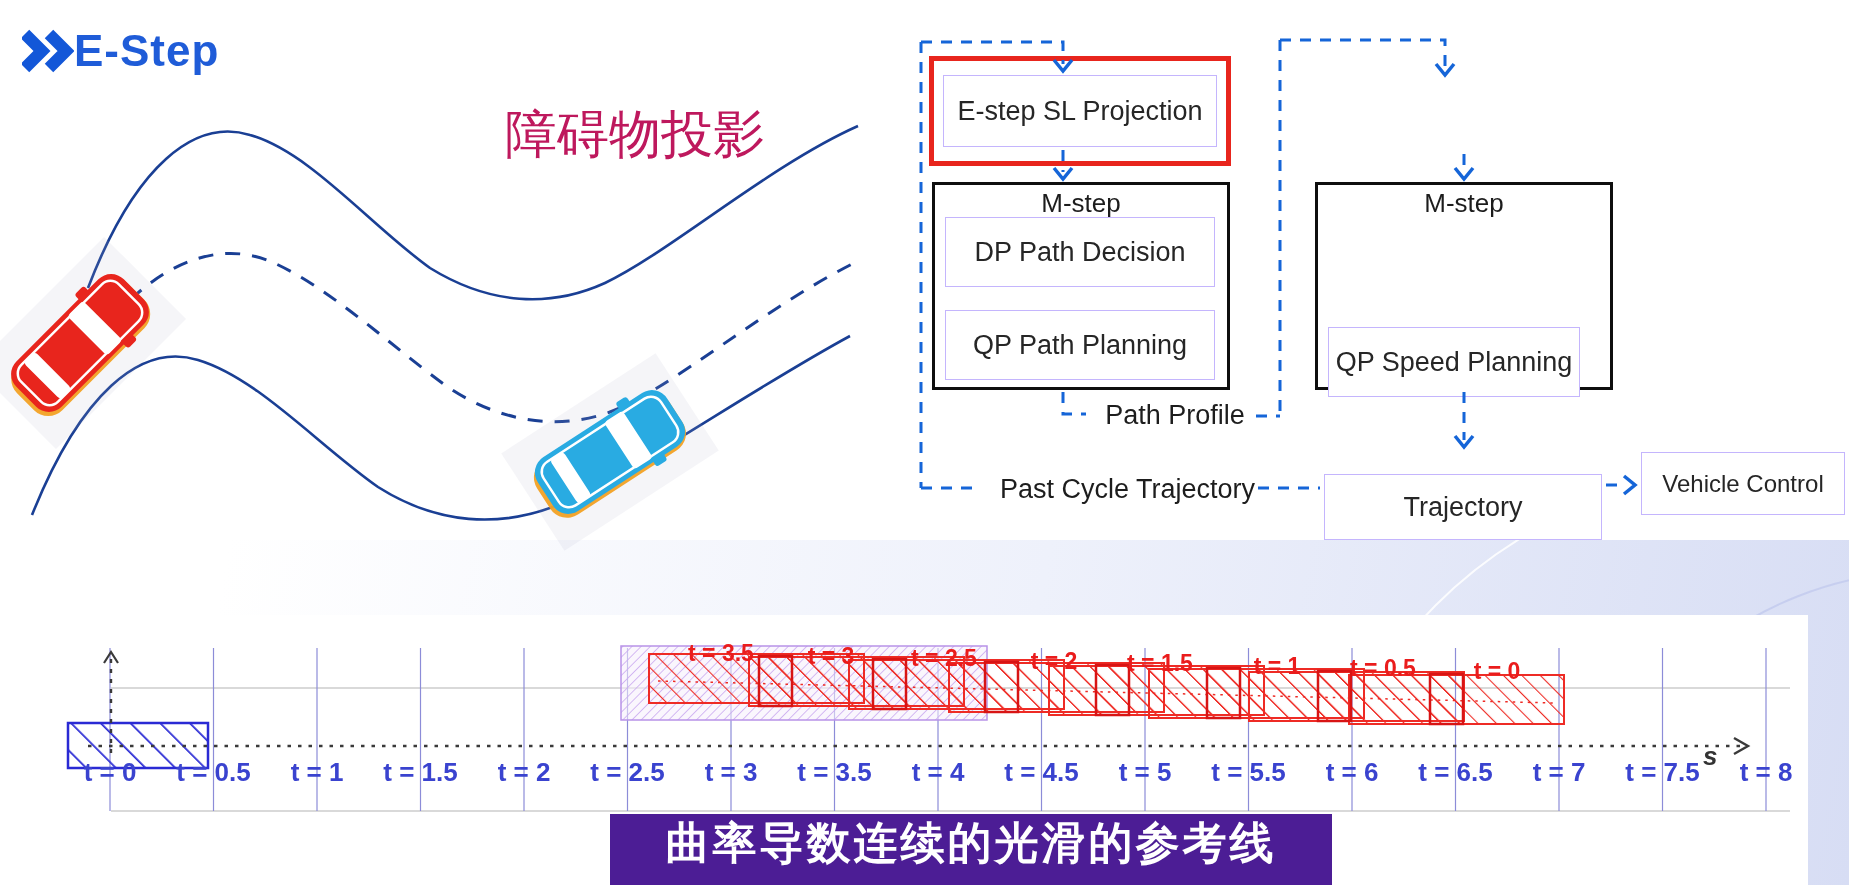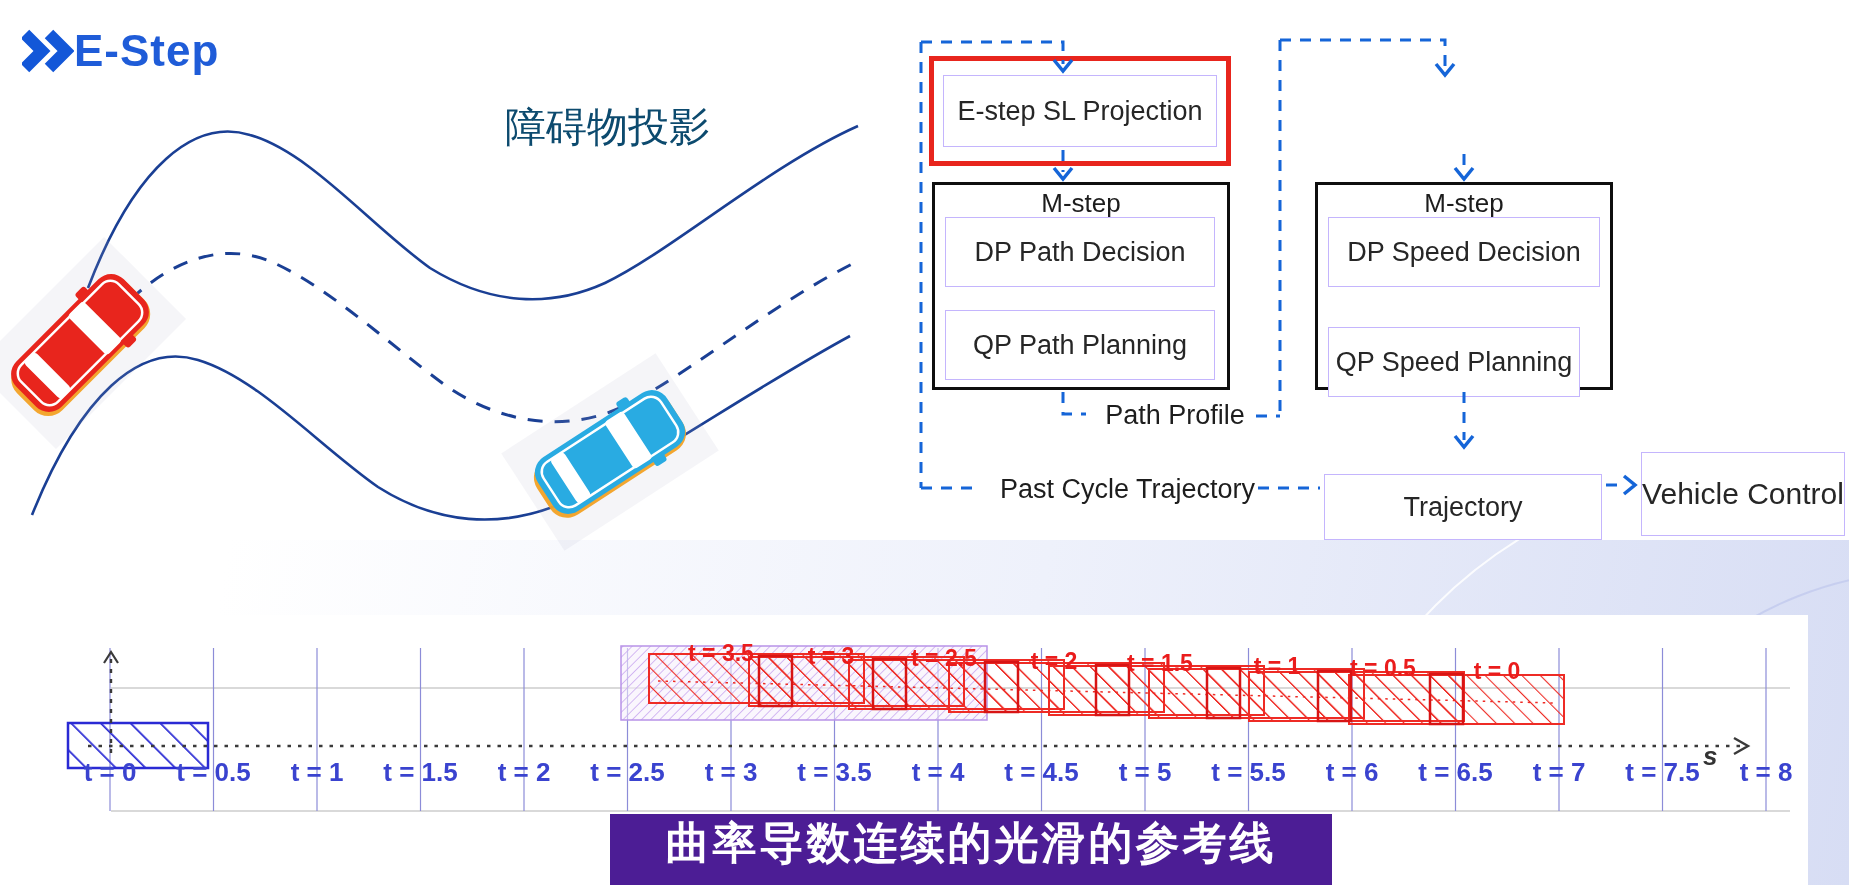--- a/index.html
+++ b/index.html
@@ -8,21 +8,21 @@
   .slide{position:relative;width:1849px;height:885px;background:#ffffff;overflow:hidden}
   .bg-lower{position:absolute;left:0;top:540px;width:1849px;height:345px;
     background:linear-gradient(100deg,#ffffff 12%,#eef1fb 55%,#d7ddf4 100%);overflow:hidden}
   .arc{position:absolute;border-radius:50%}
   .arc1{left:1300px;top:-70px;width:920px;height:920px;border:2px solid rgba(255,255,255,.85)}
   .arc2{left:1570px;top:30px;width:720px;height:720px;border:2px solid rgba(196,204,238,.9)}
   .chart-panel{position:absolute;left:0;top:615px;width:1808px;height:270px;background:#ffffff}
   .overlay{position:absolute;left:0;top:0;width:1849px;height:885px;pointer-events:none}
   .header{position:absolute;left:22px;top:26px;display:flex;align-items:center;}
   .title{font-size:44px;font-weight:600;color:#1f5cd8;letter-spacing:1px}
-  .obstacle-label{position:absolute;left:505px;top:100px;font-size:41px;color:#0c4a6e;white-space:nowrap}
+  .obstacle-label{position:absolute;left:505px;top:100px;font-size:52px;color:#be185d;white-space:nowrap}
   .fc-box{position:absolute;border:1px solid #c4b5fd;background:#fff;display:flex;align-items:center;
     justify-content:center;font-size:27px;color:#262626;white-space:nowrap}
   .fc-frame{position:absolute;border:5px solid #e8251d;background:transparent}
   .fc-mstep{position:absolute;border:3px solid #0e0e0e;background:#fff}
   .fc-mstep-label{position:absolute;width:100%;text-align:center;top:3px;font-size:26px;color:#1c1c1c}
   .fc-text{position:absolute;font-size:27px;color:#1d1d1d;white-space:nowrap}
   .caption{position:absolute;left:610px;top:814px;width:722px;height:71px;background:#4c1d95;
     color:#ffffff;font-size:44px;font-weight:bold;display:flex;align-items:flex-start;justify-content:center;letter-spacing:3px}
   svg text{font-family:"Liberation Sans",sans-serif}
   .t-label{font-size:26px;font-weight:bold;fill:#3a43cf}
@@ -89,34 +89,31 @@
   <div class="fc-box" style="left:945px;top:217px;width:270px;height:70px">
     <span>DP Path Decision</span>
     </div>
   <div class="fc-box" style="left:945px;top:310px;width:270px;height:70px">
     <span>QP Path Planning</span>
     </div>
 
   <div class="fc-mstep" style="left:1315px;top:182px;width:298px;height:208px">
     <div class="fc-mstep-label">M-step</div>
     </div>
-  <div class="fc-box" style="left:1328px;top:217px;width:272px;height:70px">
-    <span>DP Speed Decision</span>
-    </div>
   <div class="fc-box" style="left:1328px;top:327px;width:252px;height:70px">
     <span>QP Speed Planning</span>
     </div>
 
   <div class="fc-text" style="left:1100px;top:400px;width:150px;text-align:center">Path Profile</div>
   <div class="fc-text" style="left:985px;top:474px;width:270px;text-align:right">Past Cycle Trajectory</div>
 
   <div class="fc-box" style="left:1324px;top:474px;width:278px;height:66px">
     <span>Trajectory</span>
     </div>
-  <div class="fc-box" style="left:1641px;top:452px;width:204px;height:84px;font-size:30px">
+  <div class="fc-box" style="left:1641px;top:452px;width:204px;height:63px;font-size:24px">
     <span>Vehicle Control</span>
     </div>
 
   <svg class="overlay" viewBox="0 0 1849 885">
     <path class="dash" d="M 921,42 H 1063 V 64"></path>
     <path class="head" d="M 1054,60 L 1063,71 L 1072,60"></path>
     <path class="dash" d="M 921,42 V 488"></path>
     <path class="dash" d="M 921,488 H 978"></path>
     <path class="dash" d="M 1063,150 V 172"></path>
     <path class="head" d="M 1054,168 L 1063,179 L 1072,168"></path>

